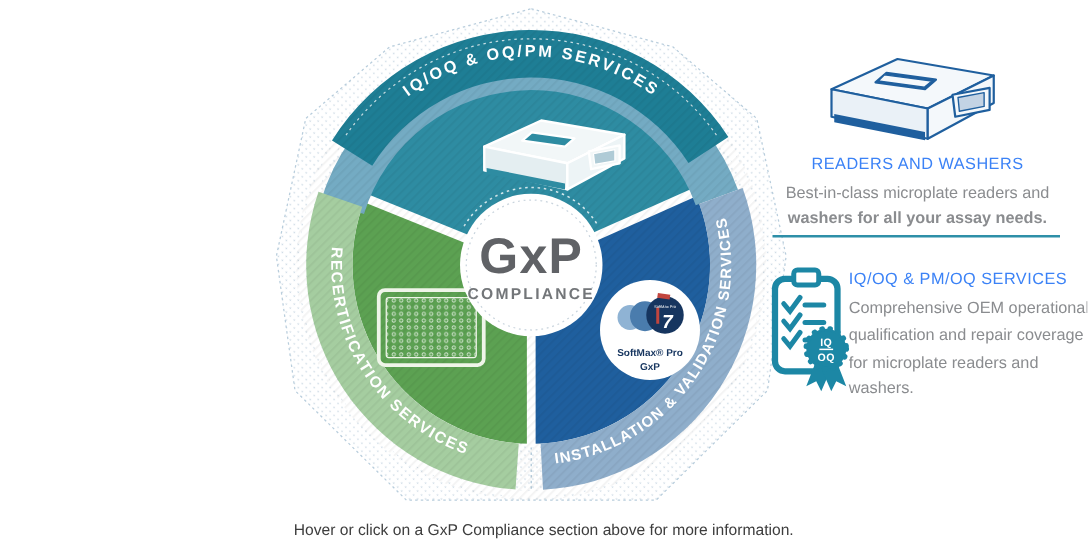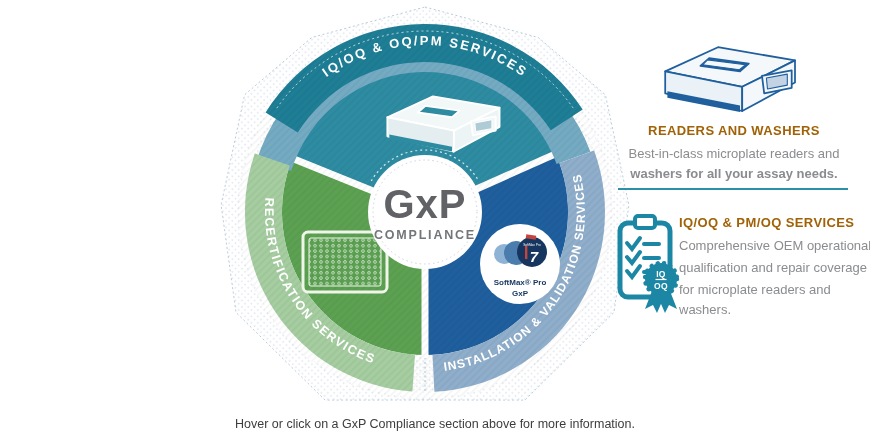--- a/index.html
+++ b/index.html
@@ -7,21 +7,21 @@
   svg{position:absolute;left:0;top:0;}
   .arc-label{fill:#ffffff;font-weight:bold;font-size:13px;letter-spacing:2px;}
   .arc-label-side{fill:#ffffff;font-weight:bold;font-size:12.5px;letter-spacing:1.4px;}
   .center-title{fill:#606266;font-weight:bold;font-size:40px;letter-spacing:1px;}
   .center-subtitle{fill:#737679;font-weight:bold;font-size:12.5px;letter-spacing:1.8px;}
   .softmax-name{fill:#16355F;font-weight:bold;font-size:8px;}
   .softmax-seven{fill:#ffffff;font-weight:bold;font-style:italic;font-size:15px;}
   .softmax-micro{fill:#ffffff;font-size:3.2px;}
   .badge-txt{fill:#ffffff;font-weight:bold;font-size:8.5px;letter-spacing:.3px;}
   .txt-block{position:absolute;}
-  .panel-heading{color:#a16207;font-weight:bold;font-size:13px;letter-spacing:.4px;}
+  .panel-heading{color:#3b82f6;font-weight:normal;font-size:13px;letter-spacing:.4px;}
   .panel-body{color:#8A8C8F;font-size:13px;line-height:20px;}
   .divider{position:absolute;border-top:2px solid #2E8FA8;}
   .caption{position:absolute;left:0;top:417px;width:870px;text-align:center;color:#3D3D3D;font-size:12.5px;}
   .sec1{left:618px;width:232px;text-align:center;}
   .sec2{left:679px;width:200px;text-align:left;}
 </style>
 </head>
 <body>
 
 <div class="stage">

